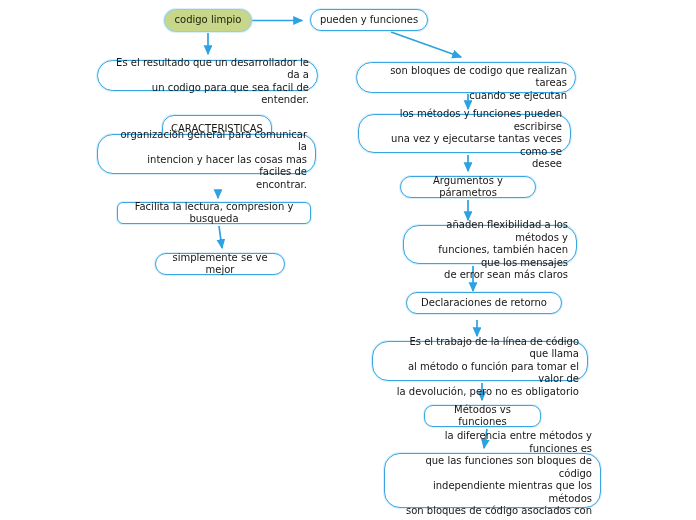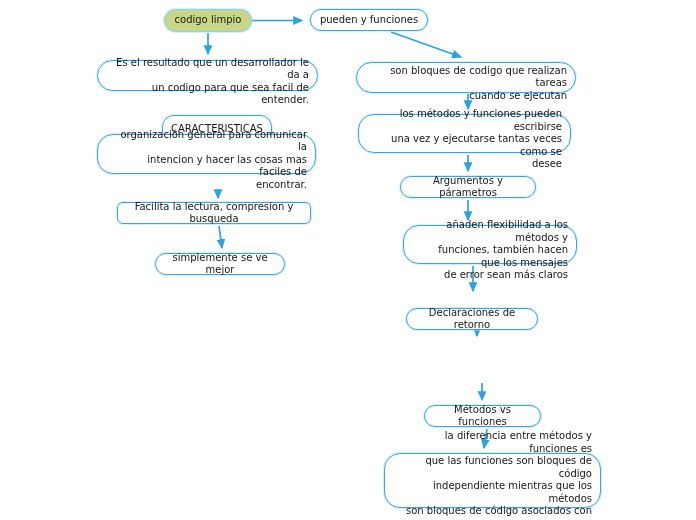--- a/index.html
+++ b/index.html
@@ -33,23 +33,23 @@
   #n-metodos-funciones  {left:310px;top:9px;  width:118px;height:22px;}
   #n-es-el-resultado    {left:97px; top:60px; width:221px;height:31px;}
   #n-son-bloques        {left:356px;top:62px; width:220px;height:31px;}
   #n-caracteristicas    {left:162px;top:115px;width:110px;height:29px;}
   #n-pueden-escribirse  {left:358px;top:114px;width:213px;height:39px;}
   #n-organizacion       {left:97px; top:134px;width:219px;height:40px;}
   #n-argumentos         {left:400px;top:176px;width:136px;height:22px;}
   #n-facilita           {left:117px;top:202px;width:194px;height:22px;border-radius:6px;}
   #n-anaden             {left:367px;top:225px;width:174px;height:39px;margin-left:36px;}
   #n-simplemente        {left:155px;top:253px;width:130px;height:22px;}
-  #n-declaraciones      {left:406px;top:308px;width:132px;height:22px;}
+  #n-declaraciones      {left:406px;top:292px;width:156px;height:22px;}
   #n-es-el-trabajo      {left:372px;top:341px;width:216px;height:40px;}
-  #n-metodos-vs         {left:424px;top:405px;width:117px;height:22px;}
+  #n-metodos-vs         {left:424px;top:405px;width:117px;height:22px;border-radius:9px;}
   #n-la-diferencia      {left:384px;top:453px;width:217px;height:55px;}
 </style>
 </head>
 <body>
 
 <div id="canvas">
 
   <svg class="connectors" width="696" height="520" viewBox="0 0 696 520">
     <defs>
       <marker id="ah" orient="auto" markerWidth="8" markerHeight="8" refX="5.2" refY="2.6">
@@ -86,20 +86,23 @@
   <div id="n-organizacion" class="node box">organización general para comunicar la
 intencion y hacer las cosas mas faciles de
 encontrar.</div>
   <div id="n-argumentos" class="node pill">Argumentos y párametros</div>
   <div id="n-facilita" class="node pill">Facilita la lectura, compresion y busqueda</div>
   <div id="n-anaden" class="node box">añaden flexibilidad a los métodos y
 funciones, también hacen que los mensajes
 de error sean más claros</div>
   <div id="n-simplemente" class="node pill">simplemente se ve mejor</div>
   <div id="n-declaraciones" class="node pill">Declaraciones de retorno</div>
+  <div id="n-es-el-trabajo" class="node box">Es el trabajo de la línea de código que llama
+al método o función para tomar el valor de
+la devolución, pero no es obligatorio</div>
   <div id="n-metodos-vs" class="node pill">Métodos vs funciones</div>
   <div id="n-la-diferencia" class="node box">la diferencia entre métodos y funciones es
 que las funciones son bloques de código
 independiente mientras que los métodos
 son bloques de código asociados con un
 objeto</div>
 
 </div>
 
 </body></html>

